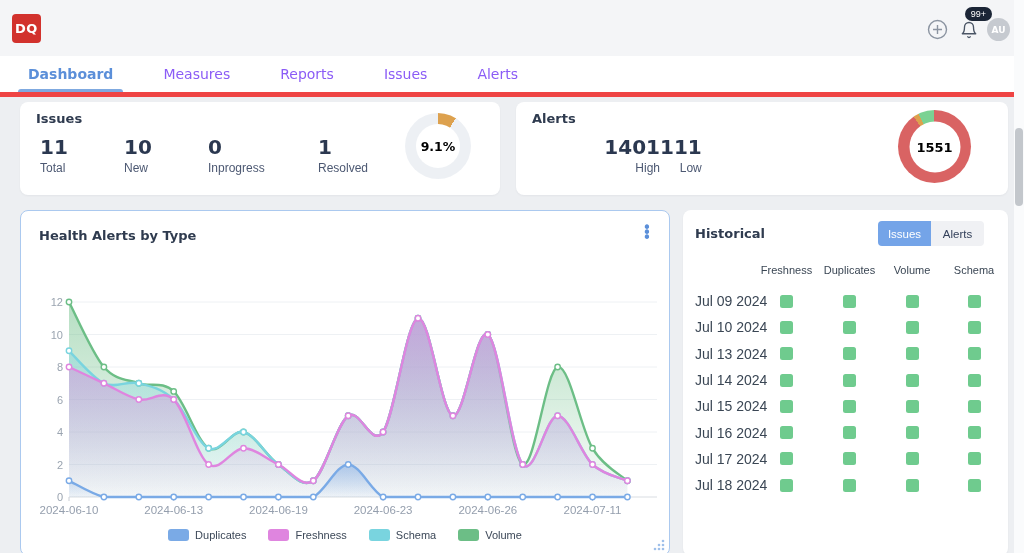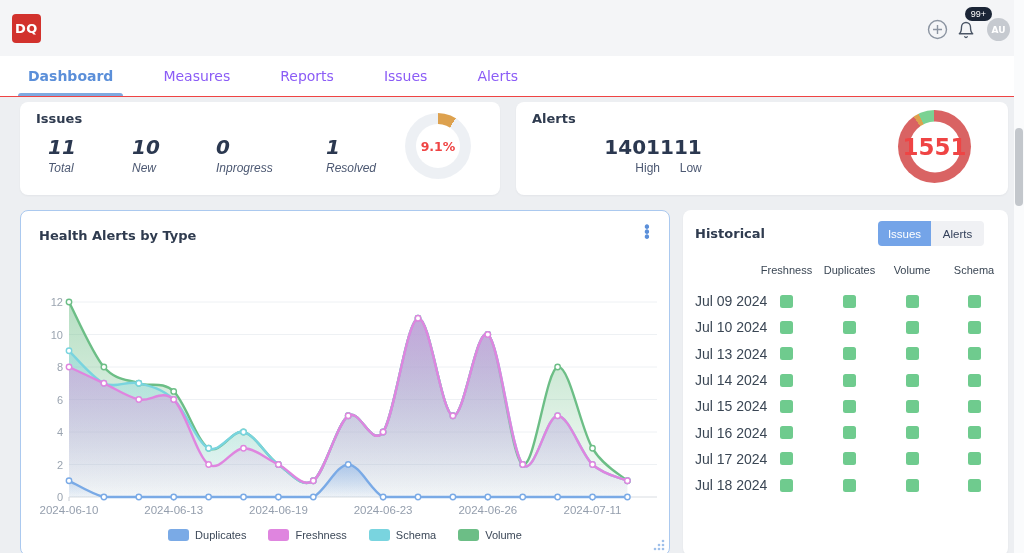--- a/index.html
+++ b/index.html
@@ -4,49 +4,49 @@
 <style>
   * { margin:0; padding:0; box-sizing:border-box; }
   html,body { width:1024px; height:553px; overflow:hidden; }
   body { background:#edeff2; font-family:"DejaVu Sans","Liberation Sans",sans-serif; color:#2e3b52; position:relative; }
 
   
   .topbar { position:absolute; left:0; top:0; width:1024px; height:56px; background:#f4f5f7; }
   .logo { position:absolute; left:12px; top:14px; width:29px; height:29px; background:#d2322d; border-radius:4px;
           color:#fff; font-weight:bold; font-size:13px; display:flex; align-items:center; justify-content:center; letter-spacing:.5px; }
   .topbar-right { position:absolute; right:14px; top:18px; display:flex; align-items:center; gap:9px; }
-  .icon-btn { width:21px; height:21px; display:flex; align-items:center; justify-content:flex-start; cursor:pointer;text-decoration:underline; }
+  .icon-btn { width:21px; height:21px; display:flex; align-items:center; justify-content:flex-end; cursor:pointer;text-decoration:underline; }
   .bell-wrap { position:relative; }
   .badge { position:absolute; right:-14px; top:-12px; background:#1b2536; color:#fff; font-size:9px;
            padding:2px 6px; border-radius:8px; font-family:"Liberation Sans",sans-serif; z-index:3; }
   .avatar { width:23px; height:23px; border-radius:50%; background:#c6cad0; color:#fff; font-size:9px; font-weight:bold;
             display:flex; align-items:center; justify-content:center; }
 
   
-  .navbar { position:absolute; left:0; top:56px; width:1024px; height:41px; background:#fff; border-bottom:1px solid #ef4444; }
+  .navbar { position:absolute; left:0; top:56px; width:1024px; height:41px; background:#fff; border-bottom:5px solid #ef4444; }
   .tabs { display:flex; height:100%; align-items:center; padding-left:22px; }
   .tab { position:relative; height:100%; display:flex; align-items:center; padding:0 6px; margin-right:38px;
          font-size:14px; font-weight:500; color:#8b5cf6; cursor:pointer; }
   .tab.active { color:#5b8fd9; font-weight:600; }
   .tab.active::after { content:""; position:absolute; left:-4px; right:-4px; bottom:0; height:3px;
                        background:#7fa9e0; border-radius:3px 3px 0 0; }
 
   
   .card { position:absolute; background:#fff; border-radius:8px; box-shadow:0 1px 2px rgba(30,40,60,.05); }
   .card-title { font-size:13px; font-weight:600; color:#2f3b4f; }
 
   
   .stats-row { display:flex; padding:10px 16px 0 16px; }
   .stat .num { font-size:20px; font-weight:bold; color:#2b3850; line-height:1.15; }
   .stat .lbl { font-size:12px; color:#4c5872; font-family:"Liberation Sans",sans-serif; margin-top:2px; }
 
   .donut { position:absolute; border-radius:50%; }
   .donut-hole { position:absolute; background:#fff; border-radius:50%; left:50%; top:50%; transform:translate(-50%,-50%);
                 display:flex; align-items:center; justify-content:center; }
-  .donut-center { font-weight:bold; color:#ef4444; }
+  .donut-center { font-weight:bold; color:#000000; }
 
   
   #chart-card { left:20px; top:210px; width:650px; height:346px; border:1.5px solid #abc9ef; box-shadow:none; }
   #chart-card .card-title { position:absolute; left:18px; top:17px; }
   .kebab { position:absolute; right:16px; top:14px; color:#5b8fd9; font-size:15px; line-height:6px; cursor:pointer;
            letter-spacing:0; width:12px; text-align:center; }
   .kebab span { display:block; height:5px; }
   #health-chart { position:absolute; left:0; top:0; width:650px; height:312px; }
   .legend { position:absolute; left:0; top:318px; width:100%; display:flex; justify-content:center; gap:22px; }
   .legend-item { display:flex; align-items:center; gap:6px; font-size:11px; color:#3c4858; font-family:"Liberation Sans",sans-serif; cursor:pointer; }
@@ -103,21 +103,21 @@
     <div class="tab active">Dashboard</div>
     <div class="tab">Measures</div>
     <div class="tab">Reports</div>
     <div class="tab">Issues</div>
     <div class="tab">Alerts</div>
   </div>
 </div>
 
 <div class="card" id="issues-card" style="left:20px;top:102px;width:480px;height:93px;">
   <div class="card-title" style="position:absolute;left:16px;top:9px;">Issues</div>
-  <div class="stats-row" style="position:absolute;left:12px;top:24px;width:400px;font-style:italic;">
+  <div class="stats-row" style="position:absolute;left:4px;top:24px;width:400px;">
     <div class="stat" style="width:84px;">
         <div class="num">11</div>
         <div class="lbl">Total</div>
       </div>
     <div class="stat" style="width:84px;">
         <div class="num">10</div>
         <div class="lbl">New</div>
       </div>
     <div class="stat" style="width:110px;">
         <div class="num">0</div>
@@ -142,21 +142,21 @@
         <div class="num">1401</div>
         <div class="lbl">High</div>
       </div>
     <div class="stat">
         <div class="num">111</div>
         <div class="lbl">Low</div>
       </div>
   </div>
   <div class="donut" style="left: 382px; top: 8px; width: 73px; height: 73px; background: conic-gradient(rgb(217, 99, 99) 0%, rgb(217, 99, 99) 90.3%, rgb(221, 161, 78) 90.3%, rgb(221, 161, 78) 92.8%, rgb(123, 210, 147) 92.8%, rgb(123, 210, 147) 100%);">
     <div class="donut-hole" style="width:51px;height:51px;">
-      <span class="donut-center" style="font-size:23px;">1551</span>
+      <span class="donut-center" style="font-size:13px;">1551</span>
     </div>
   </div>
 </div>
 
 <div class="card" id="chart-card">
   <div class="card-title">Health Alerts by Type</div>
   <div class="kebab">
       <span>•</span>
       <span>•</span>
       <span>•</span>

